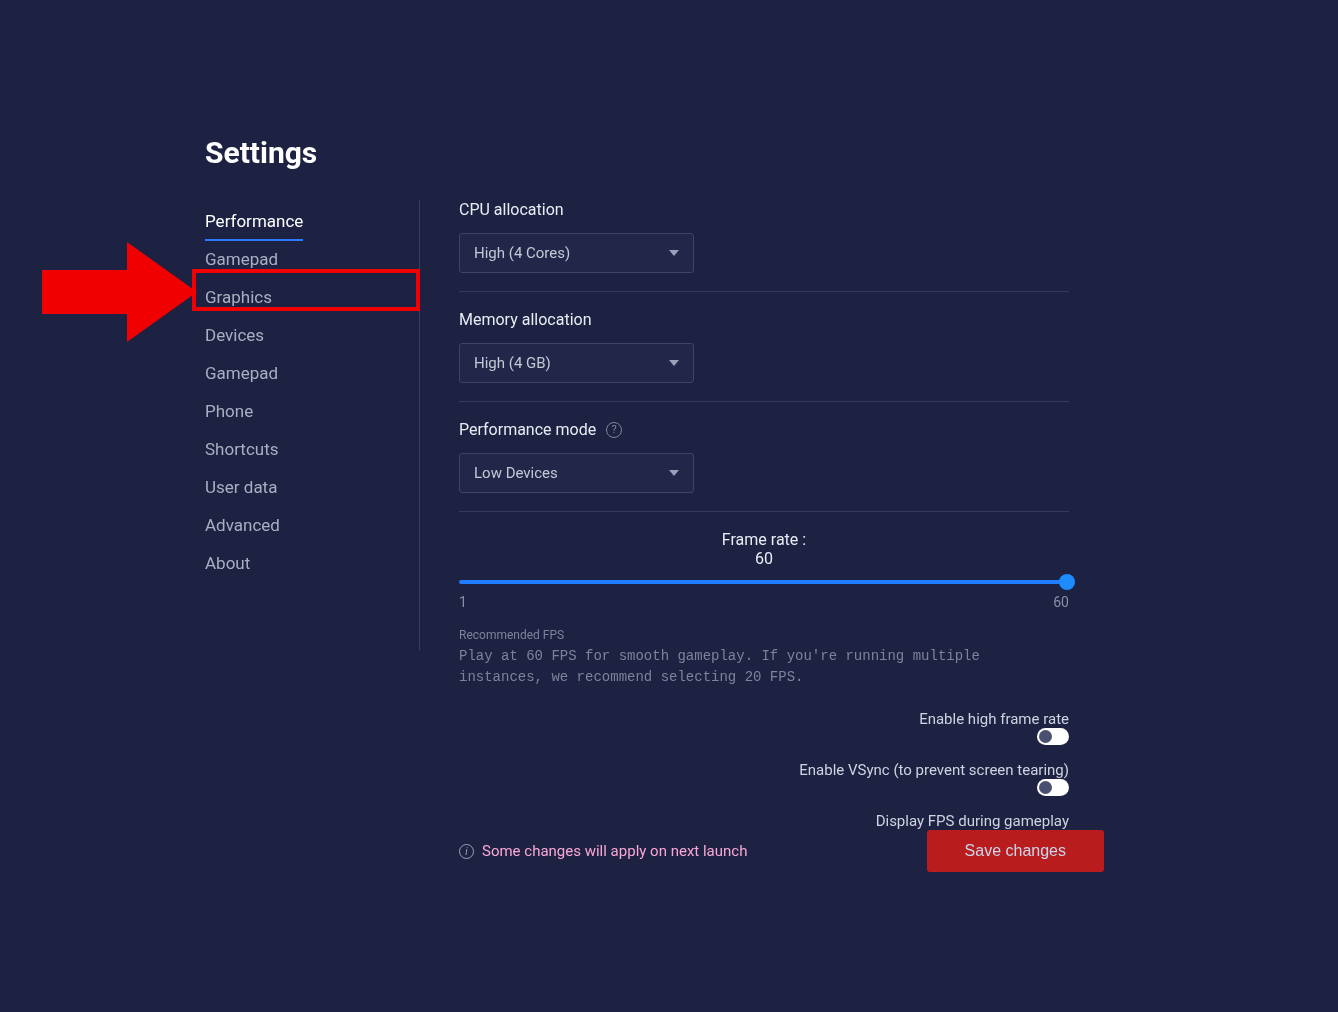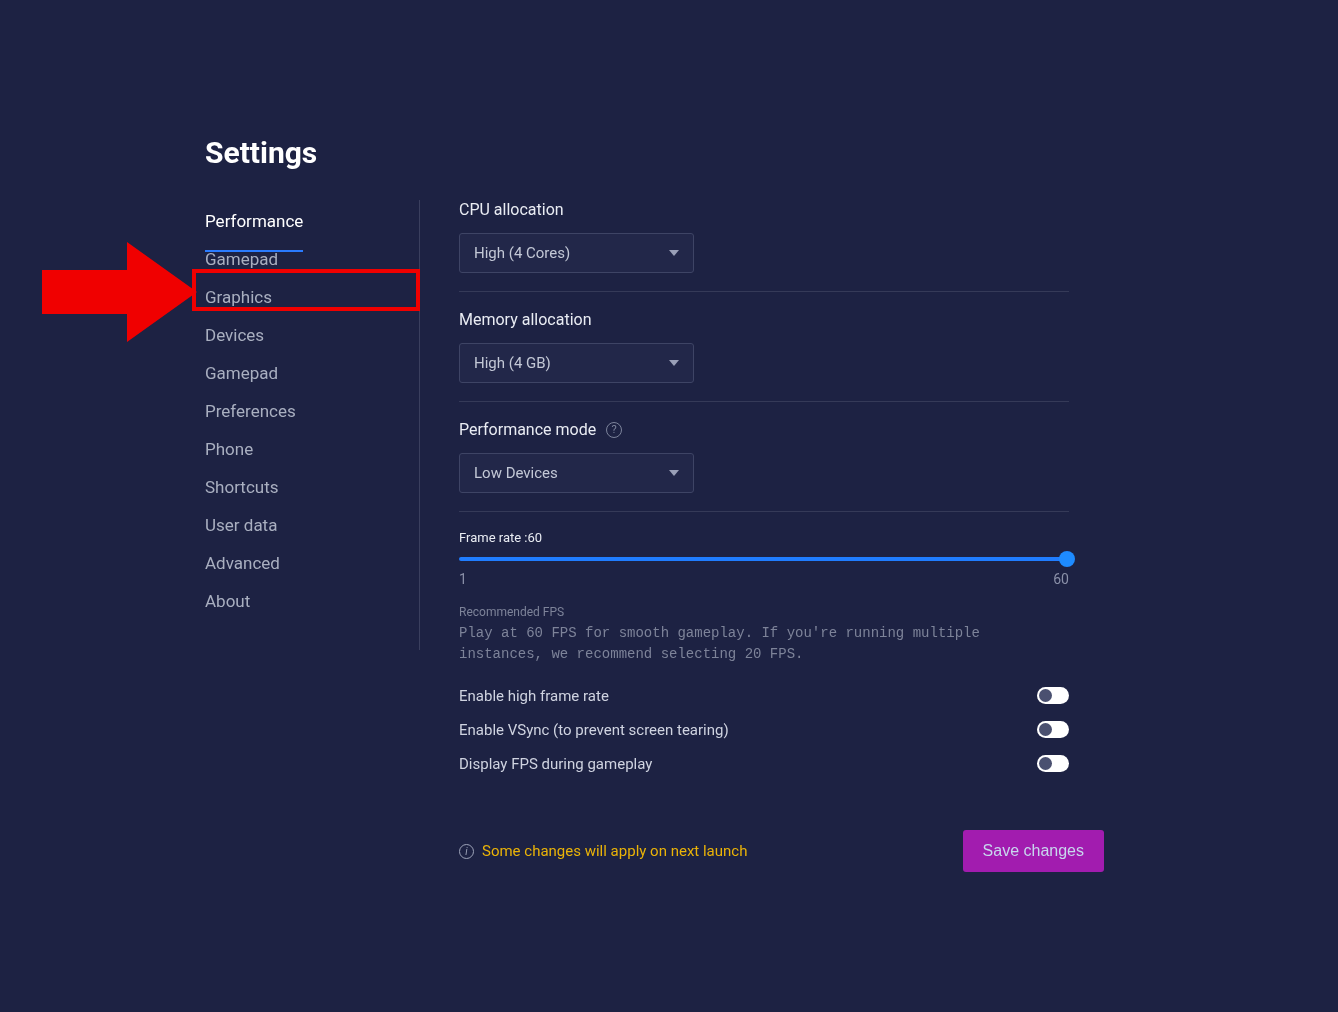--- a/index.html
+++ b/index.html
@@ -31,21 +31,21 @@
     color: #a9afc0;
     padding: 8px 0;
     margin-bottom: 2px;
     cursor: pointer;
   }
   .sidebar-item.active {
     color: #ffffff;
   }
   .sidebar-item.active .label {
     border-bottom: 2px solid #2a7bff;
-    padding-bottom: 19px;
+    padding-bottom: 8px;
   }
   .divider-v {
     position: absolute;
     left: 419px;
     top: 200px;
     width: 1px;
     height: 450px;
     background: #3a3f5e;
   }
   .main {
@@ -94,23 +94,24 @@
   }
   .select .chev {
     width: 0; height: 0;
     border-left: 5px solid transparent;
     border-right: 5px solid transparent;
     border-top: 6px solid #9aa0b8;
   }
   .slider-head {
     display: flex;
     align-items: center;
-    font-size: 13px;
+    font-size: 16px;
     color: #e9ecf3;
     margin-bottom: 12px;
+    flex-direction: column;
   }
   .slider-track {
     position: relative;
     width: 100%;
     height: 4px;
     background: linear-gradient(to right, #207dff 0%, #207dff 100%);
     border-radius: 2px;
   }
   .slider-thumb {
     position: absolute;
@@ -136,23 +137,24 @@
   }
   .rec-text {
     font-size: 14px;
     color: #7d8399;
     line-height: 1.5;
     margin-bottom: 14px;
     font-family: Liberation Mono, monospace;
   }
   .toggle-row {
     display: flex;
-    align-items: flex-start;
+    align-items: flex-end;
     justify-content: space-between;
     padding: 8px 0;
+    flex-direction: column;
   }
   .toggle-row .t-label {
     font-size: 15px;
     color: #cfd3e0;
   }
   .toggle {
     width: 32px;
     height: 17px;
     background: #ffffff;
     border-radius: 10px;
@@ -174,42 +176,42 @@
     top: 830px;
     width: 645px;
     display: flex;
     align-items: center;
     justify-content: space-between;
   }
   .footer-left {
     display: flex;
     align-items: center;
     gap: 8px;
-    color: #eab308;
+    color: #f9a8d4;
     font-size: 15px;
   }
   .info-icon {
     display: inline-flex;
     align-items: center;
     justify-content: center;
     width: 15px; height: 15px;
     border: 1.5px solid #9ea4b9;
     border-radius: 50%;
   }
   .info-icon::after {
     content: "i";
     font-size: 10px;
     font-style: italic;
     color: #9ea4b9;
   }
   .save-btn {
-    background: #a21caf;
+    background: #b91c1c;
     color: #c8d7ee;
     font-size: 16px;
-    padding: 12px 20px;
+    padding: 12px 38px;
     border: none;
     border-radius: 3px;
     cursor: pointer;
   }
   
   .highlight-box {
     position: absolute;
     left: 192px;
     top: 269px;
     width: 228px;
@@ -232,21 +234,20 @@
 <body>
 
 <h1 class="page-title">Settings</h1>
 
 <nav class="sidebar">
   <div class="sidebar-item active"><span class="label">Performance</span></div>
   <div class="sidebar-item"><span class="label">Gamepad</span></div>
   <div class="sidebar-item"><span class="label">Graphics</span></div>
   <div class="sidebar-item"><span class="label">Devices</span></div>
   <div class="sidebar-item"><span class="label">Gamepad</span></div>
-  <div class="sidebar-item"><span class="label">Preferences</span></div>
   <div class="sidebar-item"><span class="label">Phone</span></div>
   <div class="sidebar-item"><span class="label">Shortcuts</span></div>
   <div class="sidebar-item"><span class="label">User data</span></div>
   <div class="sidebar-item"><span class="label">Advanced</span></div>
   <div class="sidebar-item"><span class="label">About</span></div>
 </nav>
 
 <div class="divider-v"></div>
 
 <div class="main">

